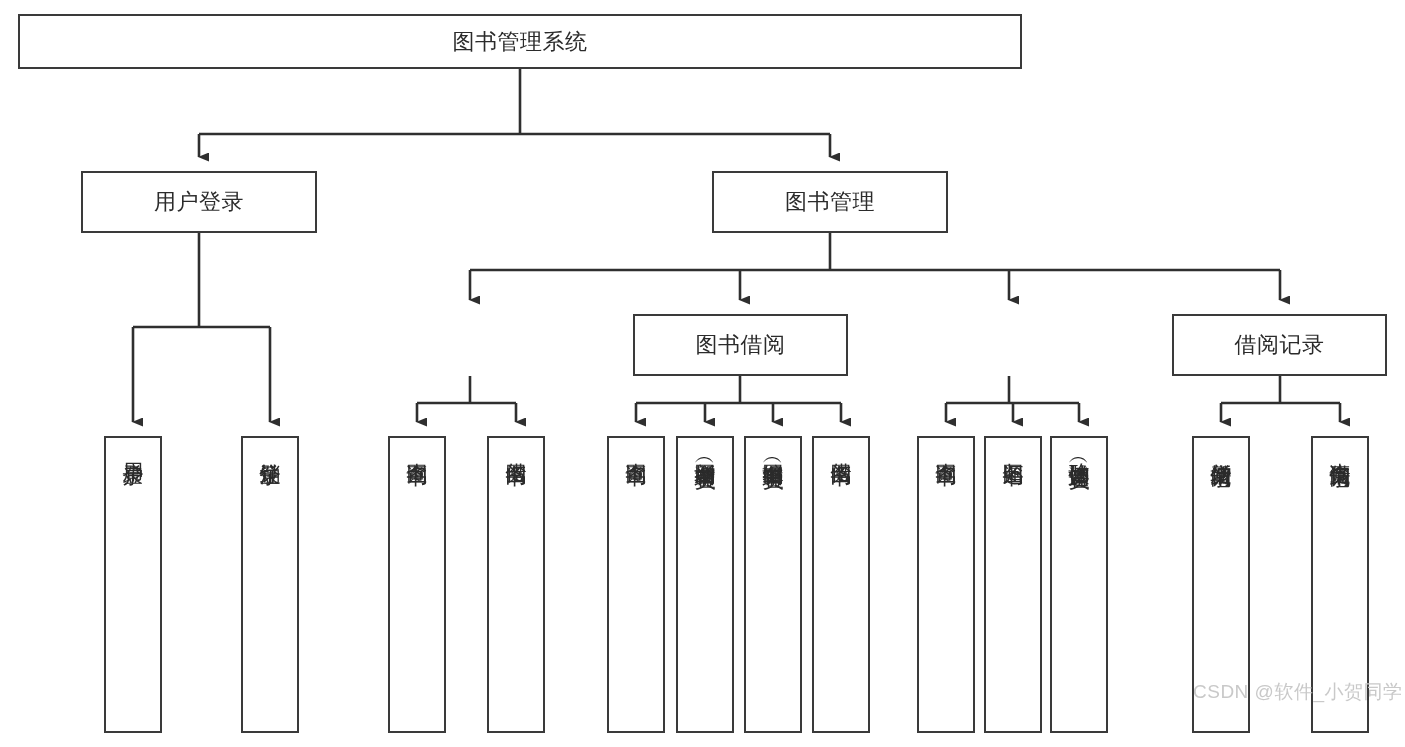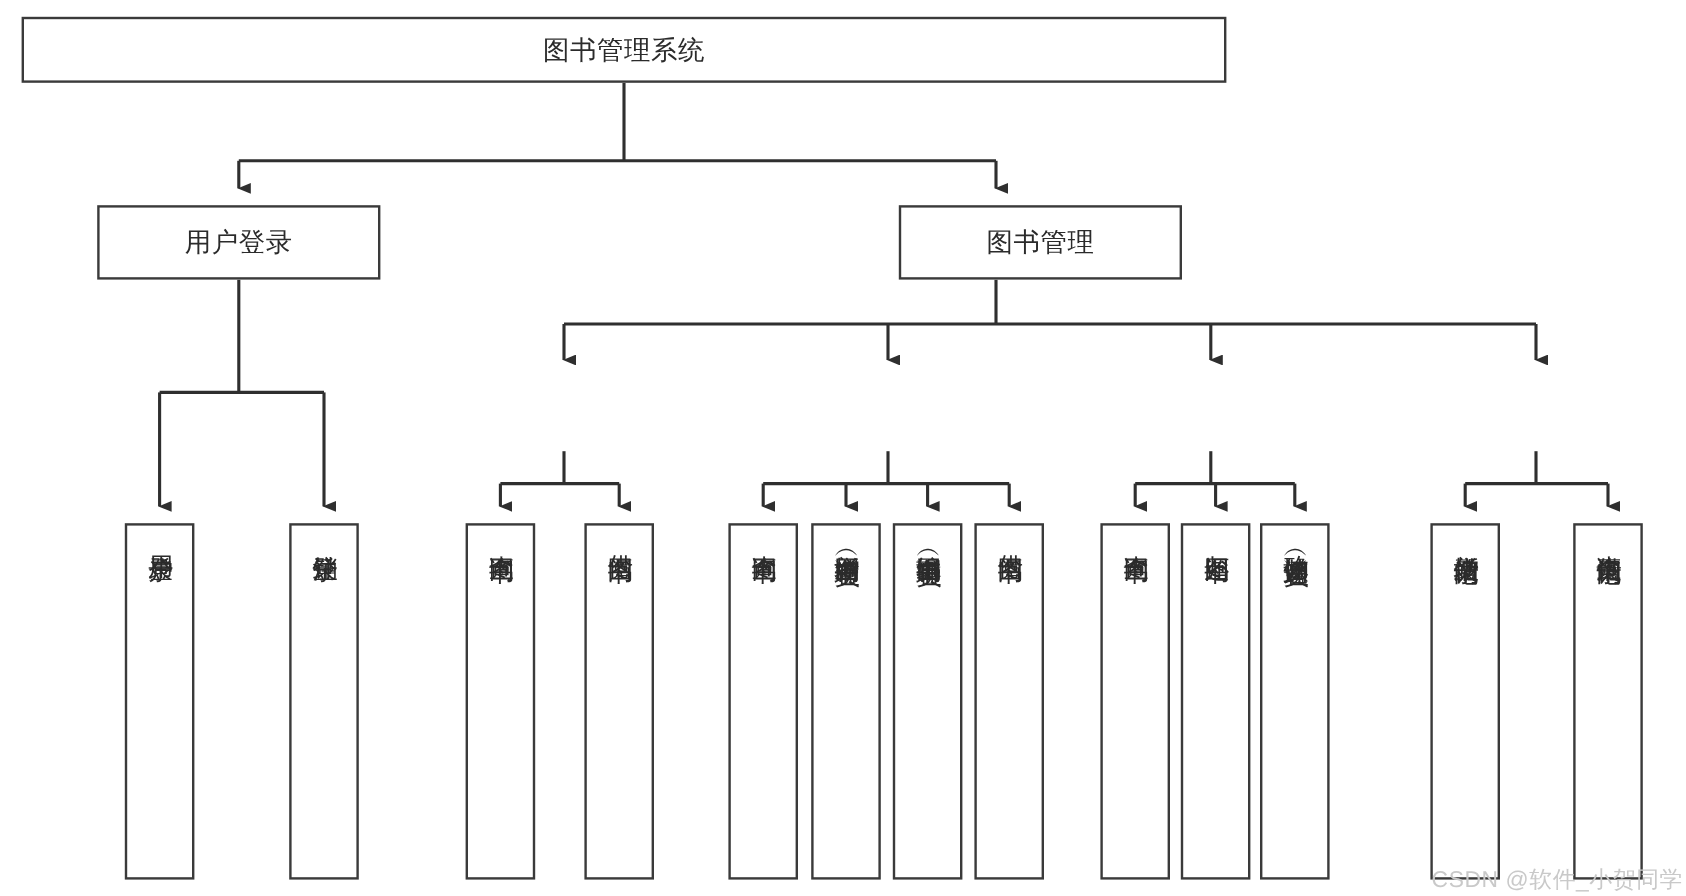--- a/index.html
+++ b/index.html
@@ -125,24 +125,30 @@
     </g>
   </svg>
 
   <div class="node-box" style="left: 18px; top: 14px; width: 1004px; height: 55px;">
     <span class="node-label">图书管理系统</span>
   </div>
 
   <div class="node-box" style="left: 81px; top: 171px; width: 236px; height: 62px;">
     <span class="node-label">用户登录</span>
   </div>
-  <div class="node-box" style="left: 712px; top: 171px; width: 236px; height: 62px; margin-left: 37px;">
+  <div class="node-box" style="left: 712px; top: 171px; width: 236px; height: 62px;">
     <span class="node-label">图书管理</span>
   </div>
 
+  <div class="node-box" style="left: 633px; top: 314px; width: 215px; height: 62px;">
+    <span class="node-label">图书借阅</span>
+  </div>
+  <div class="node-box" style="left: 1172px; top: 314px; width: 215px; height: 62px;">
+    <span class="node-label">借阅记录</span>
+  </div>
 
   <div class="node-box leaf" style="left: 104px; top: 436px; width: 58px; height: 297px;">
     <span class="node-label">用户登录</span>
   </div>
   <div class="node-box leaf" style="left: 241px; top: 436px; width: 58px; height: 297px;">
     <span class="node-label">注销登录</span>
   </div>
   <div class="node-box leaf" style="left: 388px; top: 436px; width: 58px; height: 297px;">
     <span class="node-label">查询图书</span>
   </div>
@@ -170,15 +176,15 @@
   <div class="node-box leaf" style="left: 1050px; top: 436px; width: 58px; height: 297px;">
     <span class="node-label">确认归还（管理员）</span>
   </div>
   <div class="node-box leaf" style="left: 1192px; top: 436px; width: 58px; height: 297px;">
     <span class="node-label">新增借阅记录</span>
   </div>
   <div class="node-box leaf" style="left: 1311px; top: 436px; width: 58px; height: 297px;">
     <span class="node-label">查询借阅记录</span>
   </div>
 
-  <div class="watermark" style="left: 1193px; top: 720px;">CSDN @软件_小贺同学</div>
+  <div class="watermark" style="left: 1193px; top: 679px;">CSDN @软件_小贺同学</div>
 
 </div>
 
 </body></html>

